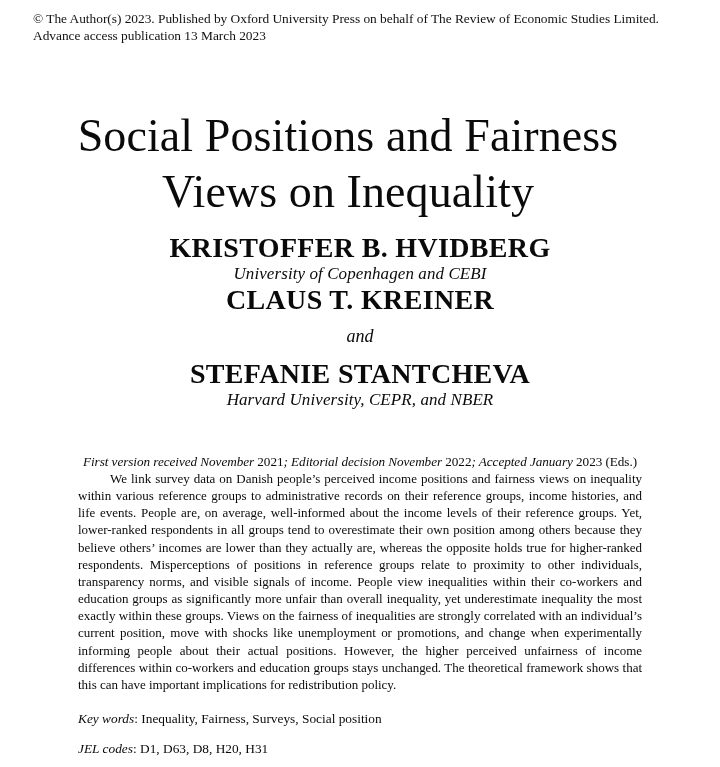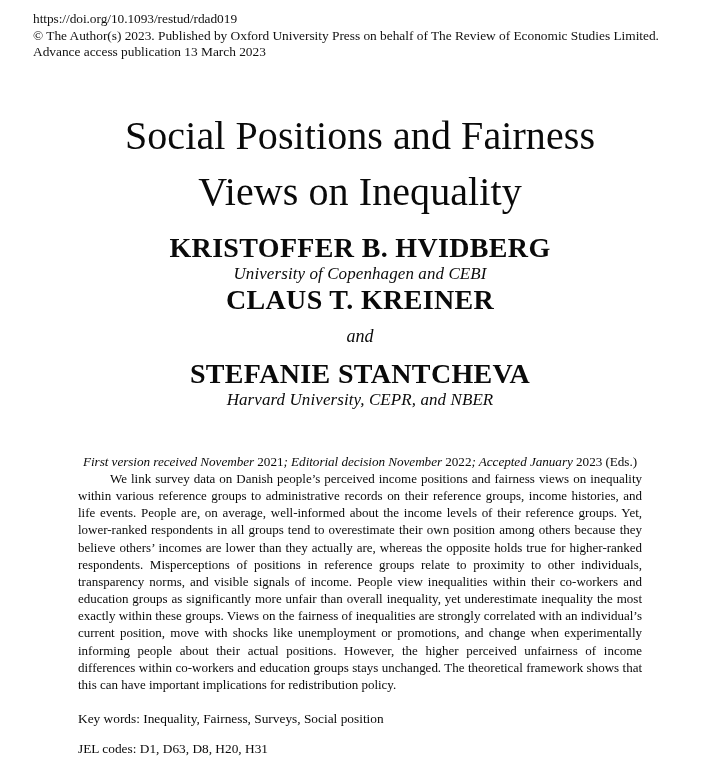--- a/index.html
+++ b/index.html
@@ -45,25 +45,25 @@
   .masthead-journal .vol { font-weight: bold; }
   .masthead-doi { letter-spacing: -0.005em; }
   .masthead-line {
     white-space: nowrap;
     letter-spacing: -0.002em;
   }
 
   
   .title {
     position: absolute;
-    left: 60px;
+    left: 48px;
     top: 108px;
     width: 600px;
     text-align: center;
-    font-size: 40px;
+    font-size: 46px;
     line-height: 56px;
     font-weight: normal;
     letter-spacing: 0.002em;
     margin: 0;
   }
   .title .tline { display: block; }
 
   
   .authors {
     position: absolute;
@@ -126,30 +126,29 @@
   
   .meta {
     position: absolute;
     left: 78px;
     top: 710px;
     width: 564px;
     font-size: 13.35px;
     line-height: 17px;
   }
   .meta-row { margin-bottom: 13px; white-space: nowrap; }
-  .meta-label { }
+  .meta-label { font-style: italic; }
 </style>
 </head>
 <body>
 
 <div class="page">
 
   <div class="masthead">
     <div class="masthead-row1">
-      <div class="masthead-doi">https://doi.org/10.1093/restud/rdad019</div>
     </div>
     <div class="masthead-line">© The Author(s) 2023. Published by Oxford University Press on behalf of The Review of Economic Studies Limited.</div>
     <div class="masthead-line">Advance access publication 13 March 2023</div>
   </div>
 
   <h1 class="title">
     <span class="tline">Social Positions and Fairness</span>
     <span class="tline">Views on Inequality</span>
   </h1>
 

